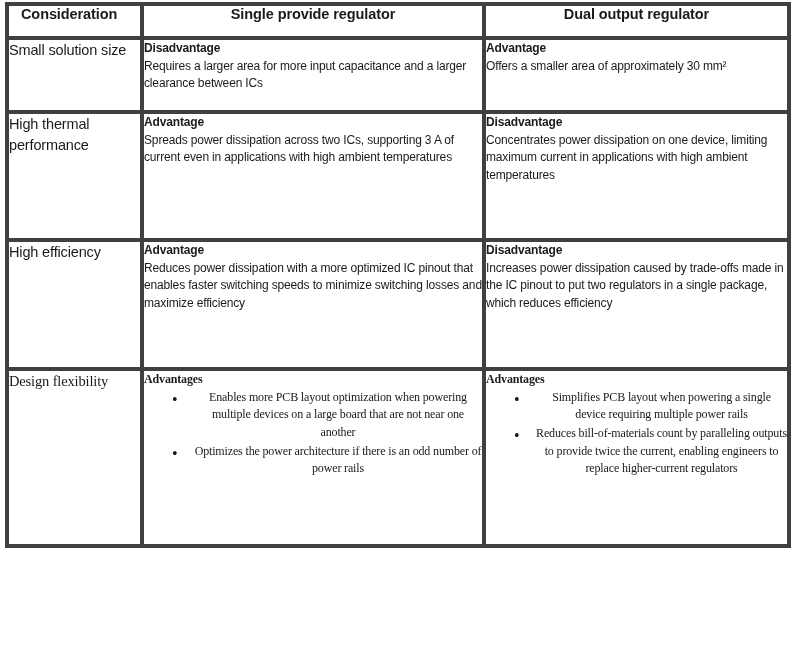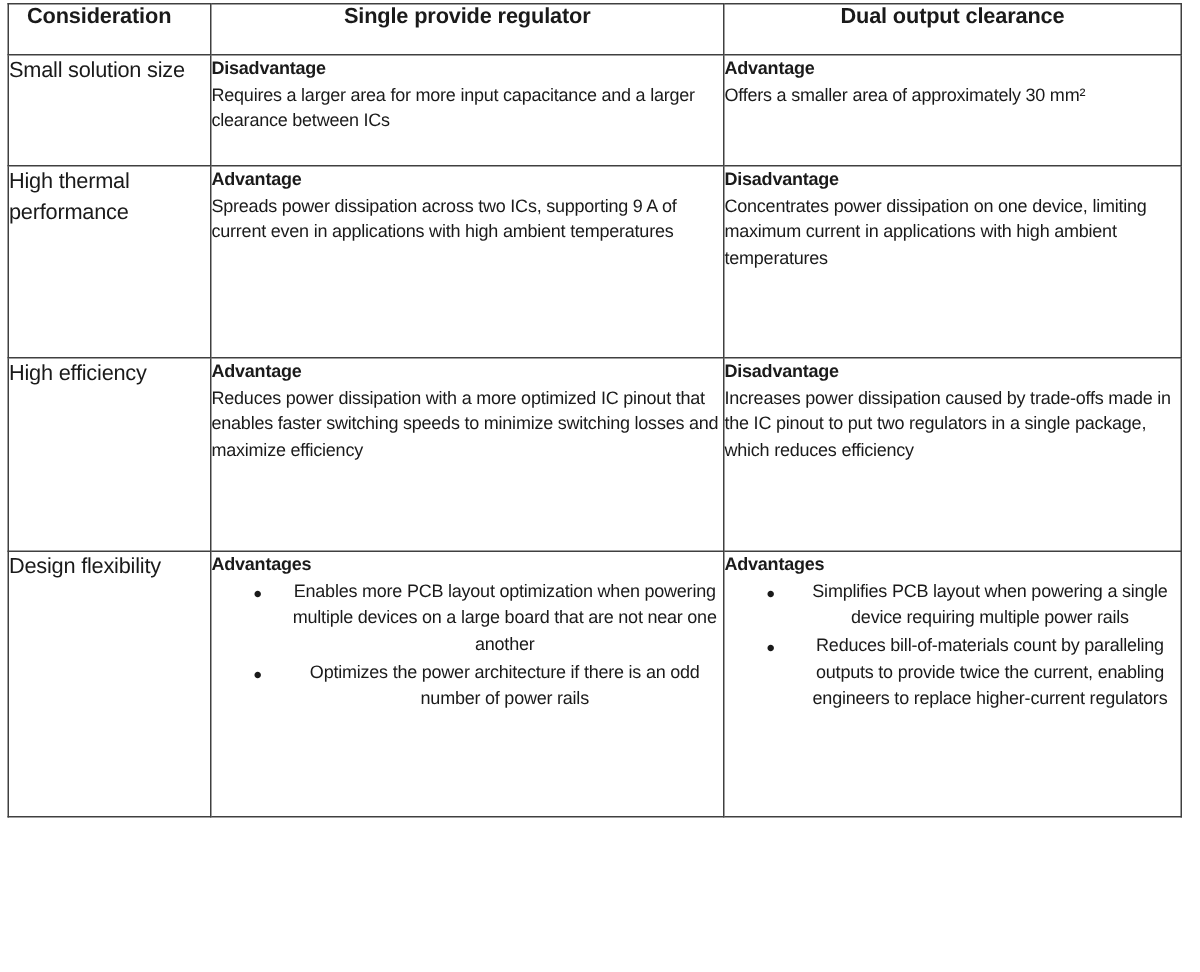--- a/index.html
+++ b/index.html
@@ -22,21 +22,21 @@
   table.cmp {
     position: absolute;
     left: 5px;
     top: 2px;
     width: 782px;
     border-collapse: collapse;
     table-layout: fixed;
     background: #ffffff;
   }
   table.cmp td, table.cmp th {
-    border: 1px solid #404040;
+    border: 4px solid #404040;
     vertical-align: top;
     padding: 0;
     background: #ffffff;
   }
   col.c-consideration { width: 135px; }
   col.c-single        { width: 342px; }
   col.c-dual         { width: 305px; }
 
   
   thead th {
@@ -90,58 +90,58 @@
     left: 0;
     top: -1px;
     font-size: 16px;
     line-height: 1.45;
   }
 
   
   tr.r0 td { height: 74px; }
   tr.r1 td { height: 128px; }
   tr.r2 td { height: 129px; }
-  tr.r3 td { height: 177px; }
+  tr.r3 td { height: 177px; font-family: Liberation Serif, serif; }
 </style>
 </head>
 <body>
 
 <div class="page">
   <table class="cmp">
     <colgroup>
       <col class="c-consideration">
       <col class="c-single">
       <col class="c-dual">
     </colgroup>
     <thead>
       <tr>
         <th class="h-consideration">Consideration</th>
         <th>Single provide regulator</th>
-        <th>Dual output clearance</th>
+        <th>Dual output regulator</th>
       </tr>
     </thead>
     <tbody>
 
       <tr class="r0">
         <td class="consider">Small solution size</td>
         <td class="body-cell">
           <span class="verdict">Disadvantage</span>
           <span class="detail">Requires a larger area for more input capacitance and a larger clearance between ICs</span>
         </td>
         <td class="body-cell">
           <span class="verdict">Advantage</span>
           <span class="detail">Offers a smaller area of approximately 30 mm²</span>
         </td>
       </tr>
 
       <tr class="r1">
         <td class="consider">High thermal performance</td>
         <td class="body-cell">
           <span class="verdict">Advantage</span>
-          <span class="detail">Spreads power dissipation across two ICs, supporting 9 A of current even in applications with high ambient temperatures</span>
+          <span class="detail">Spreads power dissipation across two ICs, supporting 3 A of current even in applications with high ambient temperatures</span>
         </td>
         <td class="body-cell">
           <span class="verdict">Disadvantage</span>
           <span class="detail">Concentrates power dissipation on one device, limiting maximum current in applications with high ambient temperatures</span>
         </td>
       </tr>
 
       <tr class="r2">
         <td class="consider">High efficiency</td>
         <td class="body-cell">

